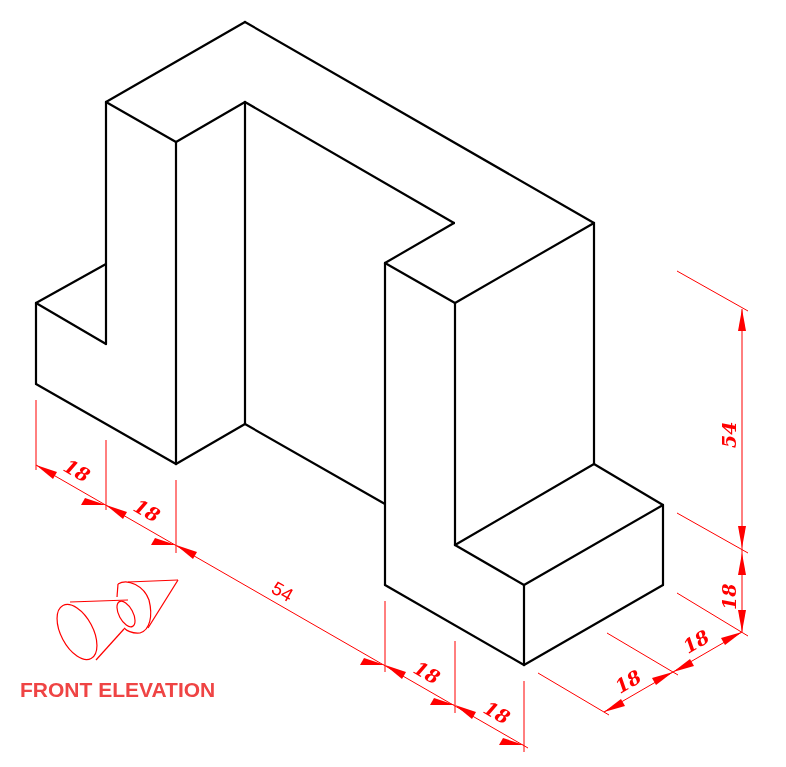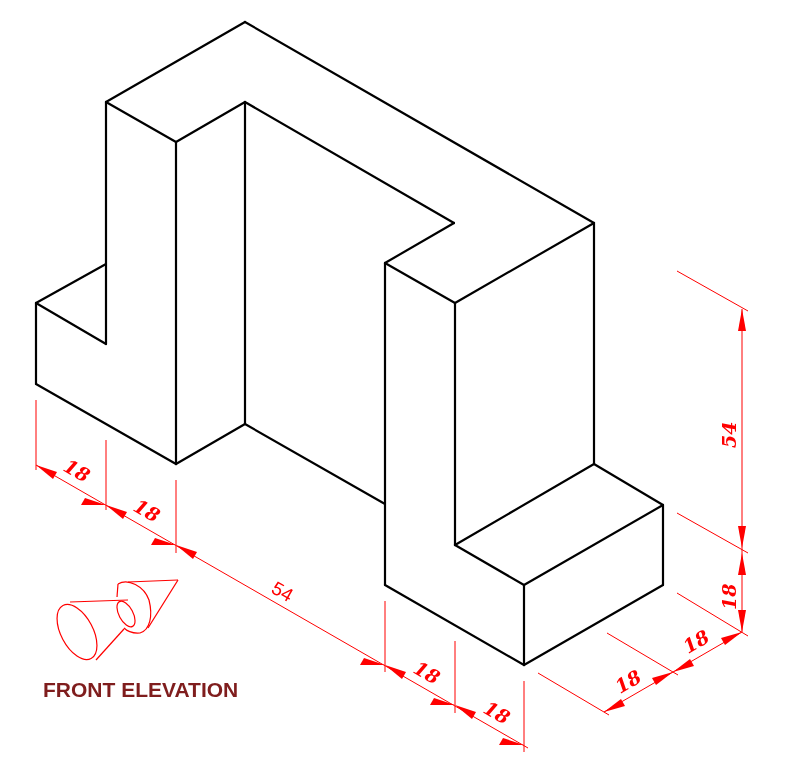--- a/index.html
+++ b/index.html
@@ -4,22 +4,22 @@
 <style>
   html, body { margin: 0; padding: 0; background: #ffffff; }
   body { width: 786px; height: 767px; overflow: hidden; position: relative; }
   #drawing { position: absolute; left: 0; top: 0; }
   .obj { stroke: #000000; stroke-width: 2.2; fill: none; stroke-linecap: round; stroke-linejoin: round; }
   .dim { stroke: #ff0000; stroke-width: 1; fill: none; }
   .arrow { fill: #ff0000; stroke: none; }
   .dimtxt { fill: #ff0000; font-family: "DejaVu Serif", serif; font-style: italic; font-weight: bold; font-size: 19px; }
   .view-arrow { stroke: #ff0000; stroke-width: 1.2; fill: none; }
   .label {
-    position: absolute; left: 43px; top: 678px;
-    color: #7f1d1d; font-family: "Liberation Sans", sans-serif;
+    position: absolute; left: 20px; top: 678px;
+    color: #ef4444; font-family: "Liberation Sans", sans-serif;
     font-weight: bold; font-size: 21px; letter-spacing: 0px;
   }
 </style>
 </head>
 <body>
 
 <svg id="drawing" width="786" height="767" viewBox="0 0 786 767" xmlns="http://www.w3.org/2000/svg">
 
   <g>
 

